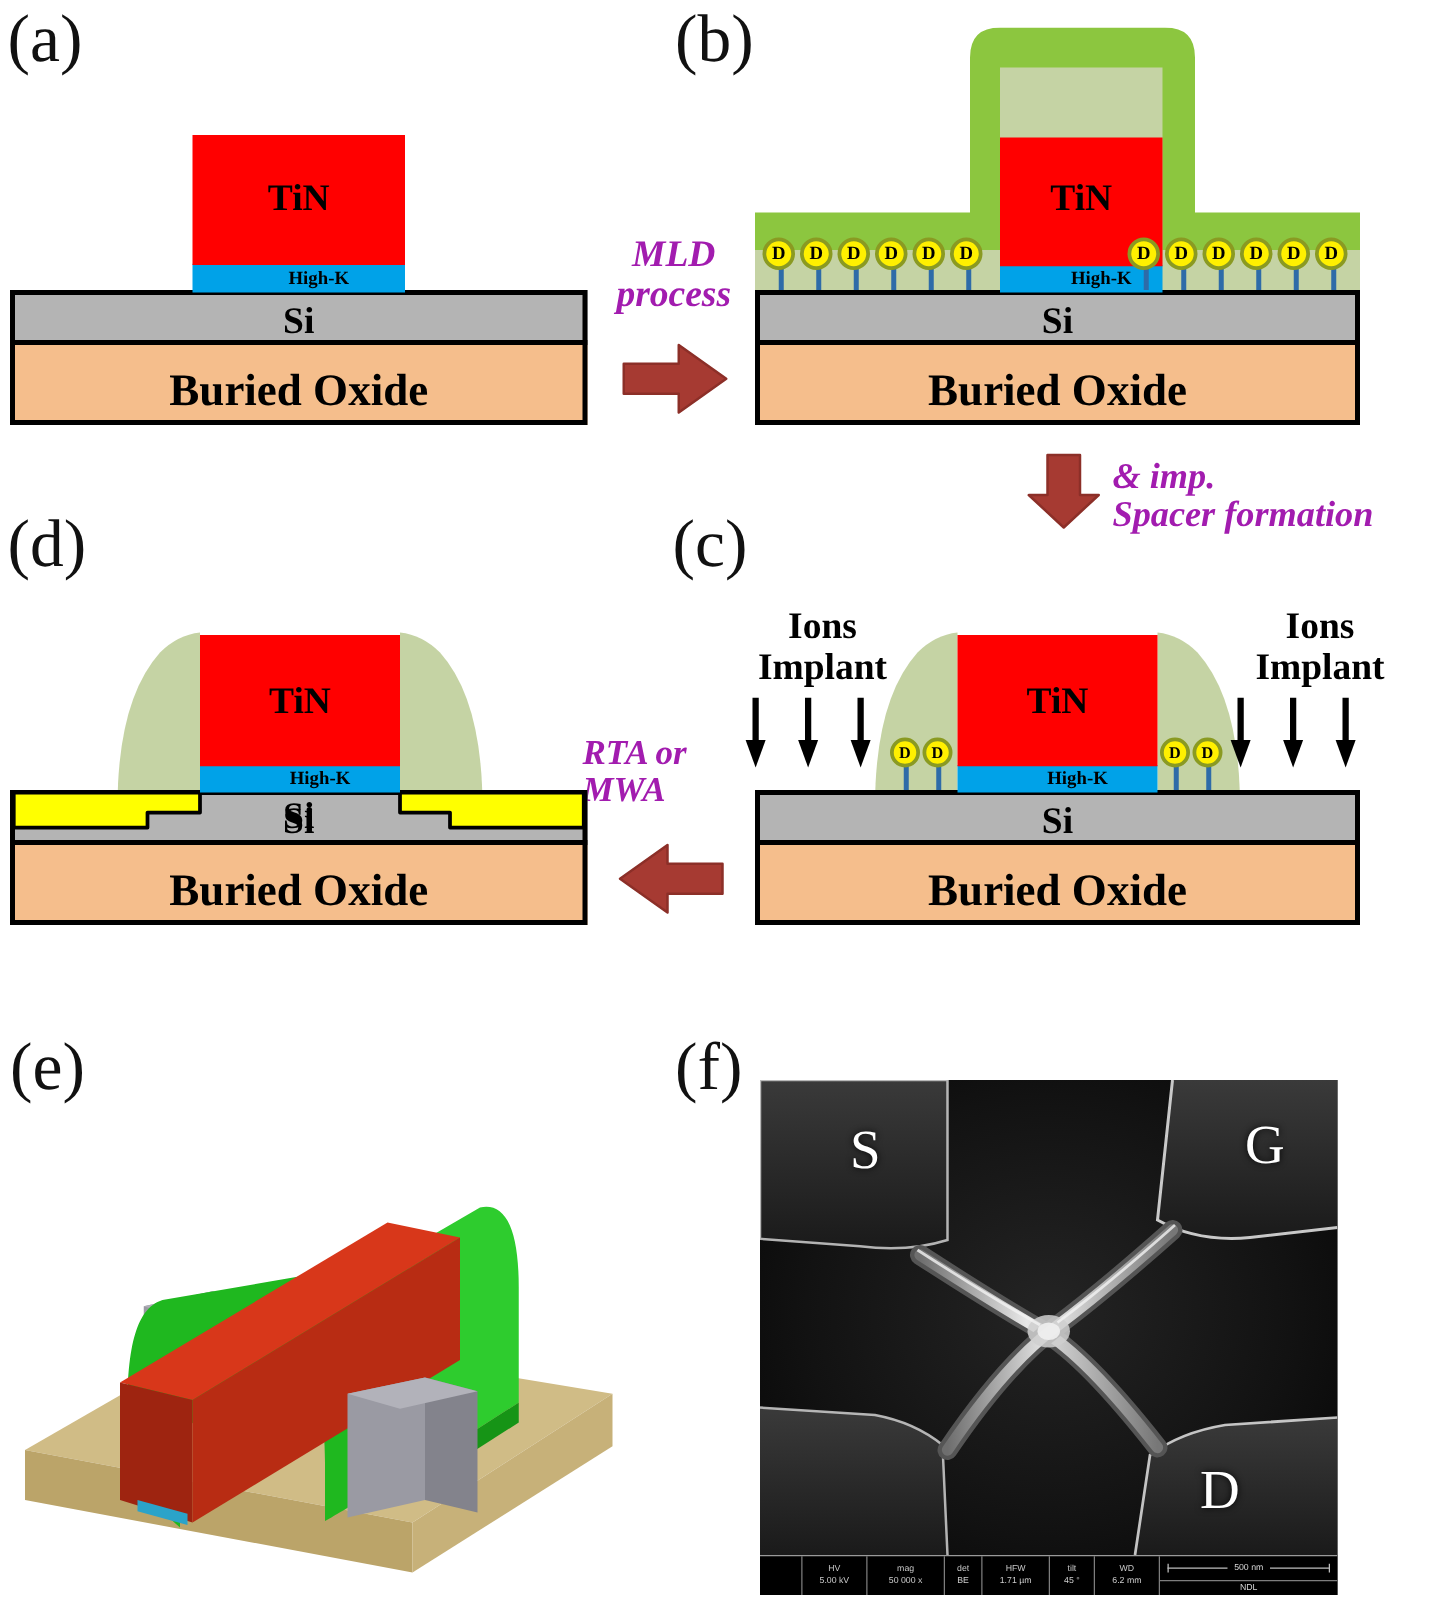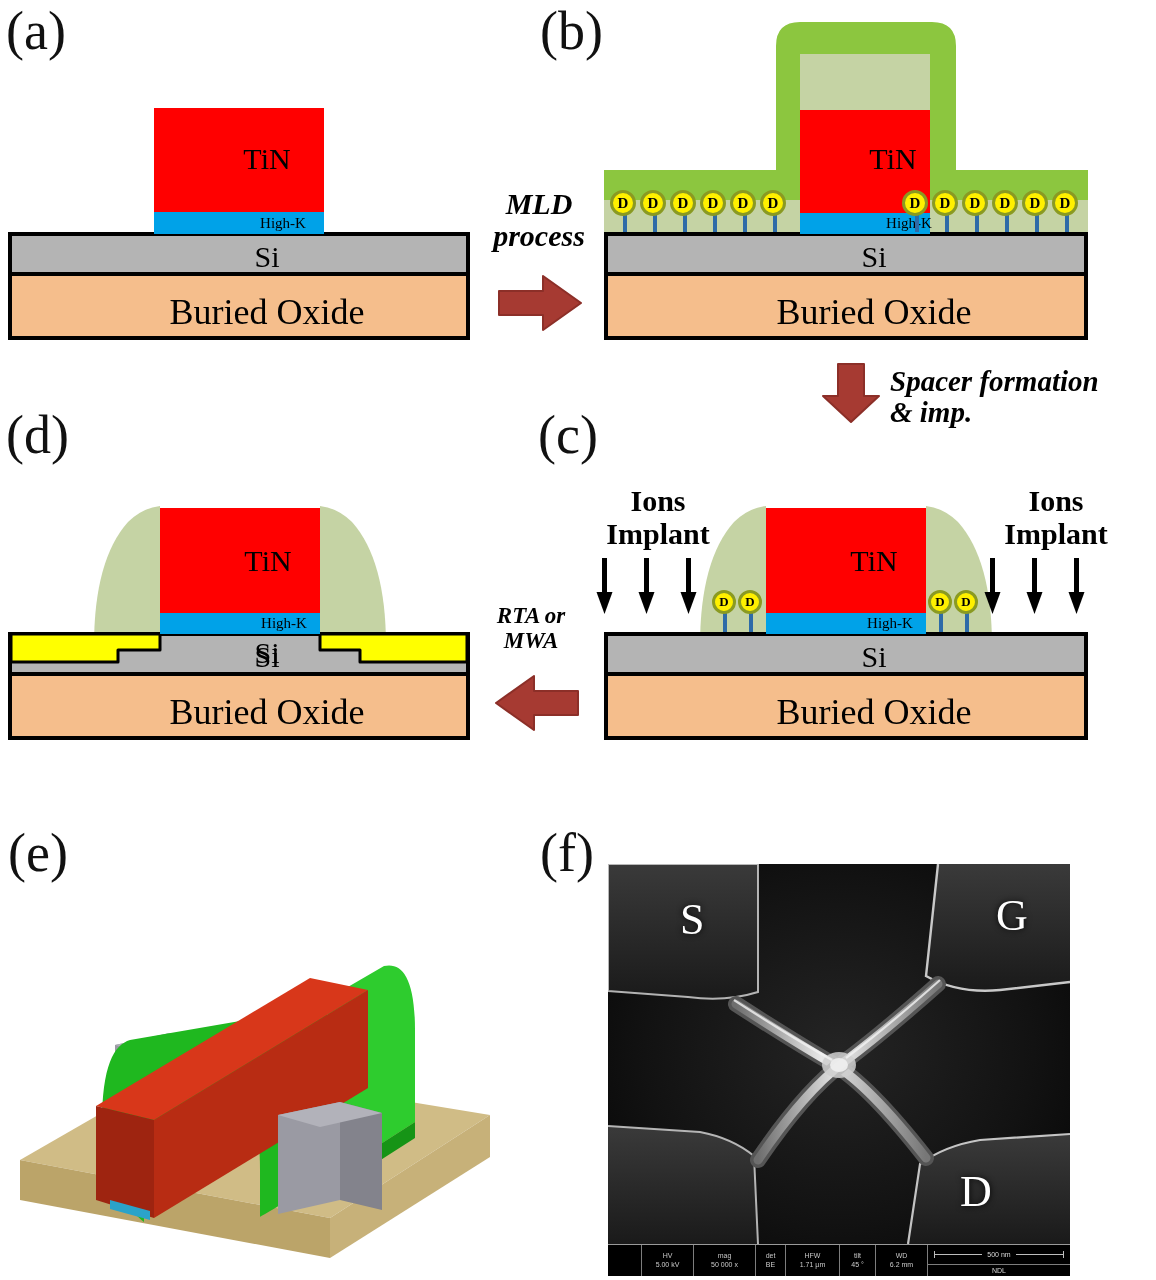--- a/index.html
+++ b/index.html
@@ -14,38 +14,38 @@
   
   .stack{position:absolute;}
   .box{position:absolute;box-sizing:border-box;}
   .bordered{border:4px solid #000;}
   .boxide{background:#F5BE8C;}
   .bsi{background:#B4B4B4;}
   .btin{background:#FF0000;}
   .bhk{background:#00A2E8;}
 
   .lbl{position:absolute;width:100%;text-align:center;
-       font-family:"Liberation Serif",serif;font-weight:normal;color:#000;
-       line-height:1;pointer-events:none;padding-left:28px;}
+       font-family:"Liberation Serif",serif;font-weight:bold;color:#000;
+       line-height:1;pointer-events:none;}
   .lbl-oxide{font-size:36px;}
   .lbl-si{font-size:30px;}
   .lbl-tin{font-size:30px;}
   .lbl-hk{font-size:15px;margin-left:16px;}
 
   
   .dmol{position:absolute;}
   .dmol .stem{position:absolute;left:50%;margin-left:-2px;width:4px;
         background:#2E6BA8;bottom:0;}
   .dmol .head{position:absolute;left:0;top:0;border-radius:50%;
         background:#FFF000;border:3px solid #8A9A22;box-sizing:border-box;
         text-align:center;font-family:"Liberation Serif",serif;
         font-weight:bold;color:#000;}
 
   
-  .proc-text{position:absolute;color:#000000;font-weight:bold;font-style:italic;
+  .proc-text{position:absolute;color:#a21caf;font-weight:bold;font-style:italic;
         font-family:"Liberation Serif",serif;line-height:1.08;}
   .arrow-svg{position:absolute;}
 
   
   .ion-txt{position:absolute;font-family:"Liberation Serif",serif;
         font-weight:bold;font-size:30px;color:#000;line-height:1.1;
         text-align:center;white-space:nowrap;}
 
   
   .sem{position:absolute;background:#050505;overflow:hidden;}
@@ -179,22 +179,22 @@
     <div class="dmol" style="left:448px;top:168px;width:30px;height:42px;">
         <div class="stem" style="height:24px;"></div>
         <div class="head" style="width:26px;height:26px;font-size:15px;line-height:20px;">D</div>
       </div>
   </div>
 
   <svg class="arrow-svg" style="left:820px;top:362px;" width="62" height="62" viewBox="0 0 62 62">
     <path d="M18 2 L44 2 L44 34 L59 34 L31 60 L3 34 L18 34 Z" fill="#A63A32" stroke="#8C2F28" stroke-width="2" stroke-linejoin="round"></path>
   </svg>
   <div class="proc-text" style="left:890px;top:366px;width:266px;font-size:29px;">
+    <div>&amp; imp.</div>
     <div>Spacer formation</div>
-    <div>&amp; imp.</div>
   </div>
 
   <div class="panel-label" style="left:538px;top:408px;">(c)</div>
 
   <div class="stack" id="panel-c" style="left:604px;top:500px;width:484px;height:240px;">
 
     <svg style="position:absolute;left:0;top:0;" width="484" height="146" viewBox="0 0 484 146">
       <path d="M162 6 L162 146 L96 146 Q96 60 130 22 Q144 8 162 6 Z" fill="#C5D3A4"></path>
       <path d="M322 6 L322 146 L388 146 Q388 60 354 22 Q340 8 322 6 Z" fill="#C5D3A4"></path>
     </svg>
@@ -257,21 +257,21 @@
     <g fill="#000">
       <rect x="12" y="0" width="5" height="40"></rect>
         <path d="M6.5 34 L22.5 34 L14.5 56 Z"></path>
       <rect x="54" y="0" width="5" height="40"></rect>
         <path d="M48.5 34 L64.5 34 L56.5 56 Z"></path>
       <rect x="96" y="0" width="5" height="40"></rect>
         <path d="M90.5 34 L106.5 34 L98.5 56 Z"></path>
     </g>
   </svg>
 
-  <div class="proc-text" style="left:466px;top:588px;width:130px;text-align:center;font-size:23px;margin-top:16px;">
+  <div class="proc-text" style="left:466px;top:588px;width:130px;text-align:left;font-size:28px;">
     <div>RTA or</div>
     <div>MWA</div>
   </div>
   <svg class="arrow-svg" style="left:494px;top:672px;" width="86" height="62" viewBox="0 0 86 62">
     <path d="M84 19 L40 19 L40 4 L2 31 L40 58 L40 43 L84 43 Z" fill="#A63A32" stroke="#8C2F28" stroke-width="2" stroke-linejoin="round"></path>
   </svg>
 
   <div class="panel-label" style="left:6px;top:408px;">(d)</div>
 
   <div class="stack" id="panel-d" style="left:8px;top:500px;width:462px;height:240px;">

